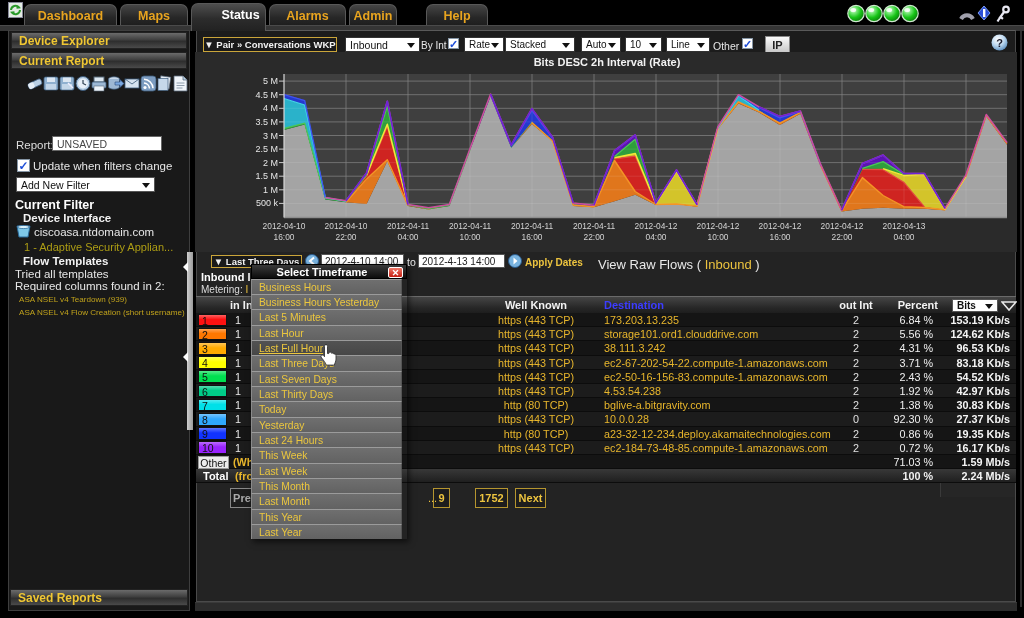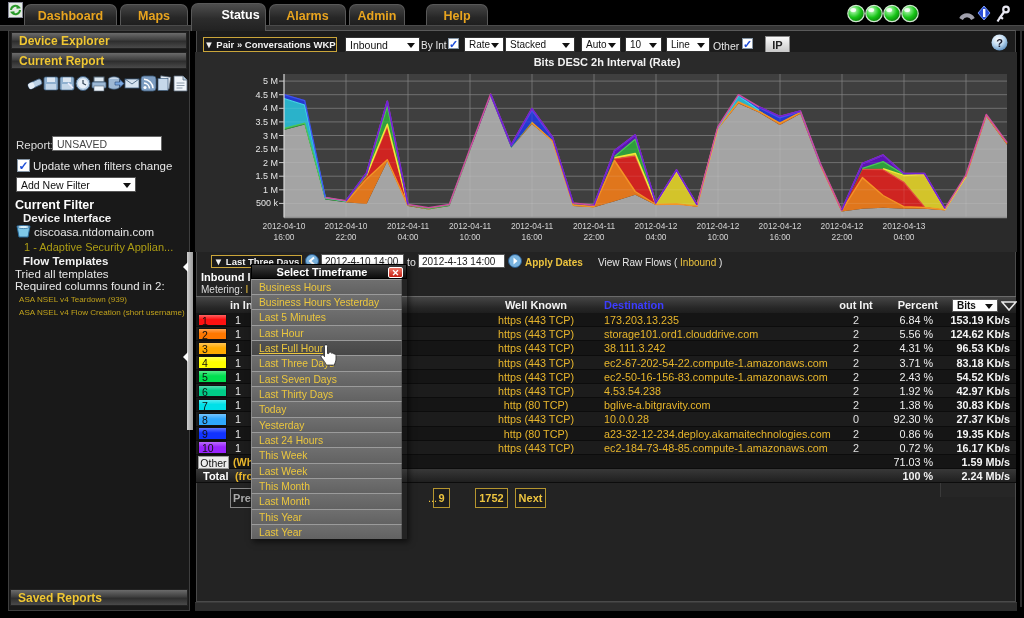--- a/index.html
+++ b/index.html
@@ -90,21 +90,21 @@
 <div id="topbar">
   <svg style="position:absolute;left:8px;top:2px" width="15" height="16" viewBox="0 0 15 16">
     <rect x="0.5" y="0.5" width="14" height="15" fill="#e4ece4" stroke="#889"></rect>
     <path d="M3 8 a4.5 4.5 0 0 1 8-2.5 l-2.5 0.3" fill="none" stroke="#2a9a2a" stroke-width="2"></path>
     <path d="M12 8 a4.5 4.5 0 0 1 -8 2.5 l2.5 -0.3" fill="none" stroke="#2a9a2a" stroke-width="2"></path>
   </svg>
   <div class="tab" style="left:24px;width:93px">Dashboard</div>
   <div class="tab" style="left:120px;width:68px">Maps</div>
   <div class="tab active" style="left:191px;width:75px">Status</div>
   <div class="tab" style="left:269px;width:77px">Alarms</div>
-  <div class="tab" style="left:349px;width:56px">Admin</div>
+  <div class="tab" style="left:349px;width:48px">Admin</div>
   <div class="tab" style="left:426px;width:62px">Help</div>
   <div id="topstrip"></div>
   <svg style="position:absolute;left:845px;top:4px;z-index:4" width="76" height="19" viewBox="0 0 76 19">
     <defs>
       <radialGradient id="orb" cx="0.35" cy="0.3" r="0.75">
         <stop offset="0" stop-color="#eaffea"></stop>
           <stop offset="0.25" stop-color="#7ce87c"></stop>
         <stop offset="0.6" stop-color="#17c417"></stop>
           <stop offset="1" stop-color="#0a7a0a"></stop>
       </radialGradient>
@@ -185,21 +185,21 @@
       <path d="M3 2 h9 l4 4 v11 h-13 Z" fill="#f0f5fa" stroke="#567" stroke-width="0.8"></path>
       <path d="M12 2 v4 h4" fill="#b9cfe4" stroke="#567" stroke-width="0.7"></path>
       <path d="M5.5 9 h8 M5.5 11.5 h8 M5.5 14 h6" stroke="#789" stroke-width="0.8"></path>
     </svg>
 </div>
 <div id="sb2" style="position:absolute;left:8px;top:30px;width:184px;height:578px">
   <div id="sb-report-lbl" style="top:109px">Report:</div>
   <div id="sb-report-inp" style="top:106px">UNSAVED</div>
   <div class="cbx" style="left:9px;top:129px;width:13px;height:13px;font-size:12px;line-height:12px">✓</div>
   <div id="sb-upd" style="top:130px">Update when filters change</div>
-  <div class="fselect" style="left:8px;top:147px;width:120px;height:15px">Add New Filter</div>
+  <div class="fselect" style="left:8px;top:147px;width:139px;height:15px">Add New Filter</div>
   <div class="sb-h1" style="top:168px">Current Filter</div>
   <div class="sb-h2" style="top:182px">Device Interface</div>
   <svg style="position:absolute;left:8px;top:195px" width="15" height="13" viewBox="0 0 15 13">
     <path d="M1 1 h13 l-2 11 h-9 Z" fill="#7ec8e8" stroke="#2a6a9a" stroke-width="1"></path>
     <ellipse cx="7.5" cy="2" rx="6" ry="1.6" fill="#d8f0fa" stroke="#2a6a9a" stroke-width="0.8"></ellipse>
   </svg>
   <div class="sb-tx" style="left:26px;top:196px">ciscoasa.ntdomain.com</div>
   <div class="sb-y" style="left:16px;top:211px">1 - Adaptive Security Applian...</div>
   <div class="sb-h2" style="top:225px">Flow Templates</div>
   <div class="sb-tx" style="top:238px">Tried all templates</div>
@@ -321,21 +321,21 @@
     <path d="M9 3.5 L5 7 L9 10.5" stroke="#fff" stroke-width="2" fill="none"></path>
 </svg>
 <div style="position:absolute;left:321px;top:254px;width:83px;height:14px;background:#fff;border:1px solid #555;color:#222;font-size:10px;padding:1px 0 0 3px">2012-4-10 14:00</div>
 <div class="tlbl" style="left:407px;top:256px;font-size:10.5px">to</div>
 <div style="position:absolute;left:418px;top:254px;width:87px;height:14px;background:#fff;border:1px solid #555;color:#222;font-size:10px;padding:1px 0 0 3px">2012-4-13 14:00</div>
 <svg style="position:absolute;left:508px;top:254px" width="14" height="14" viewBox="0 0 14 14">
   <circle cx="7" cy="7" r="6.5" fill="#7ab4e0" stroke="#2a5a8a"></circle>
     <path d="M5.5 3.5 L9.5 7 L5.5 10.5 Z" fill="#fff"></path>
 </svg>
 <div style="position:absolute;left:525px;top:257px;color:#edc43f;font-weight:bold;font-size:10px">Apply Dates</div>
-<div style="position:absolute;left:598px;top:257px;color:#e8e8e8;font-size:10px">View Raw Flows ( <span style="color:#edc43f">Inbound</span> )</div>
+<div style="position:absolute;left:598px;top:257px;color:#e8e8e8;font-size:13px">View Raw Flows ( <span style="color:#edc43f">Inbound</span> )</div>
 <div style="position:absolute;left:201px;top:271px;color:#fff;font-weight:bold;font-size:11px">Inbound I</div>
 <div style="position:absolute;left:201px;top:284px;color:#ddd;font-size:10px">Metering: <span style="color:#edc43f">I</span></div>
 
 <div class="ratebg"></div>
 <div id="thead">
   <div style="position:absolute;left:34px;top:2px">in In</div>
   <div style="position:absolute;left:270px;width:140px;text-align:center;top:2px">Well Known</div>
   <div style="position:absolute;left:408px;top:2px;color:#3c3cff">Destination</div>
   <div style="position:absolute;left:630px;width:60px;text-align:center;top:2px">out Int</div>
   <div style="position:absolute;left:660px;width:82px;text-align:right;top:2px">Percent</div>

